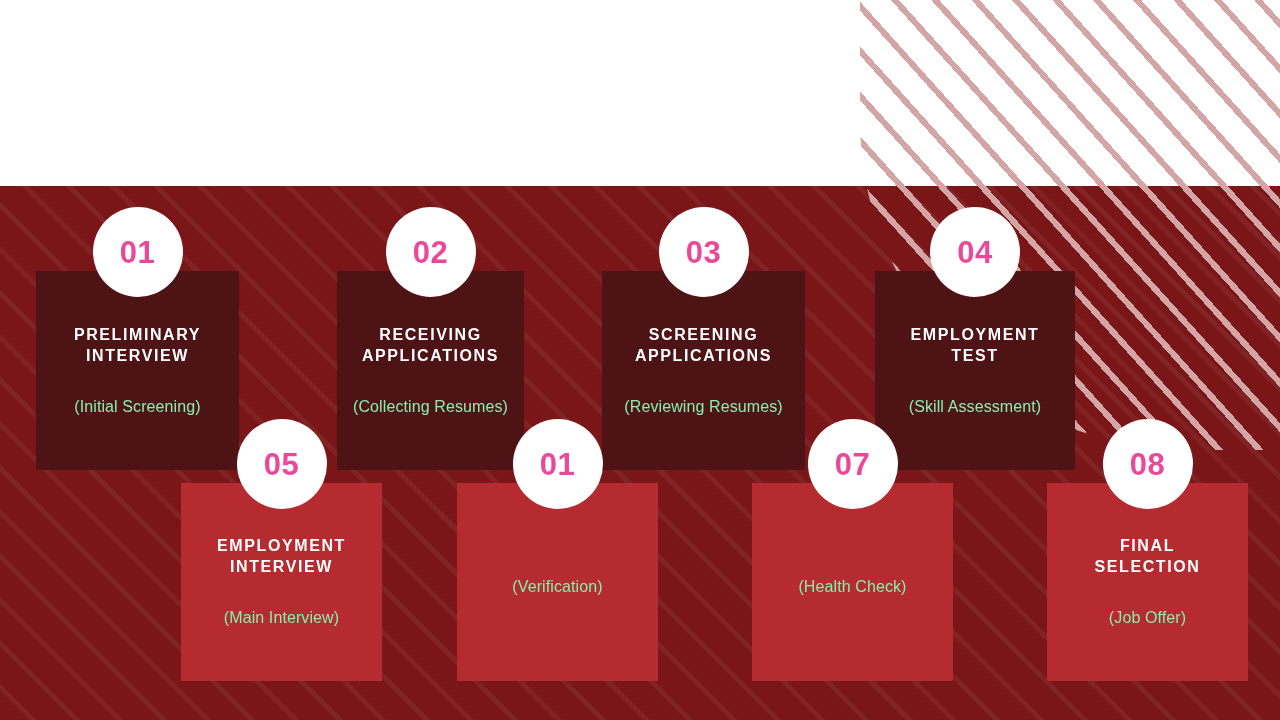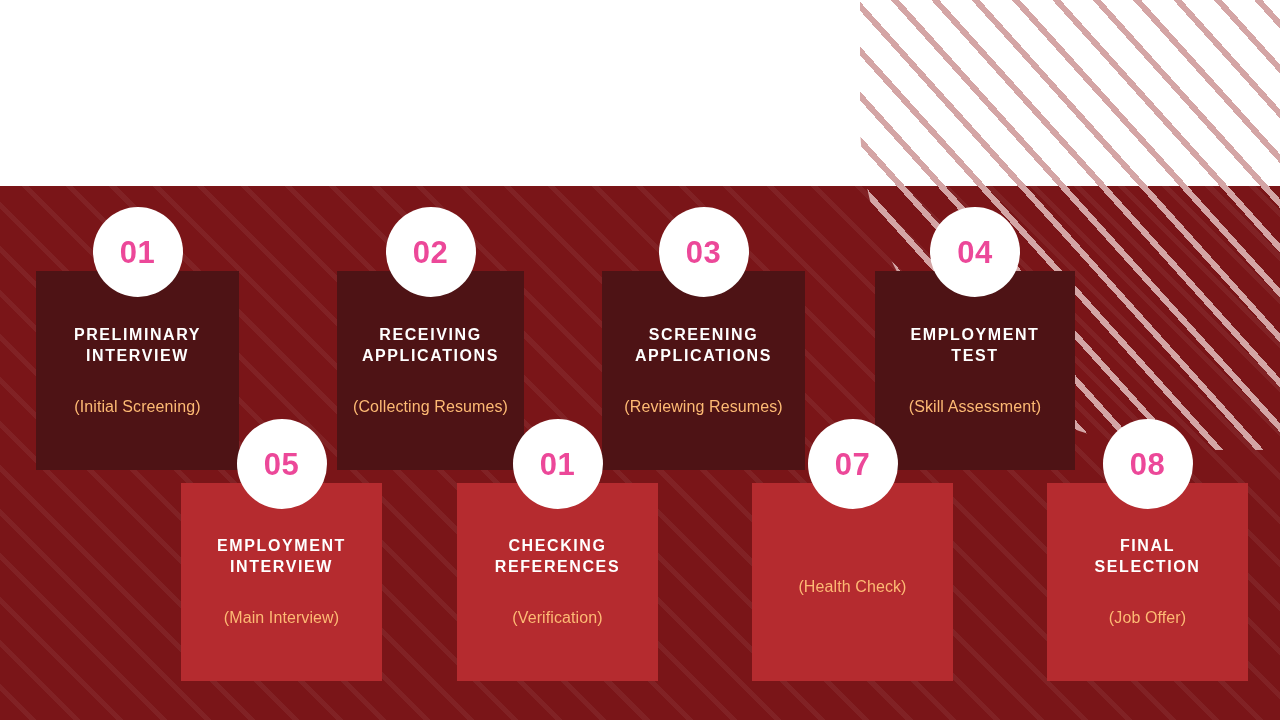--- a/index.html
+++ b/index.html
@@ -94,21 +94,21 @@
     color:#ffffff;
     font-weight:700;
     font-size:16px;
     line-height:21px;
     letter-spacing:1.6px;
     text-transform:uppercase;
     margin:0;
     white-space:pre-line;
   }
   .card-sub{
-    color:#fdba74;
+    color:#86efac;
     font-weight:400;
     font-size:16px;
     line-height:22px;
     letter-spacing:0.1px;
     margin:10px 0 0 0;
   }
 
   
   .badge{
     position:absolute;z-index:7;
@@ -169,22 +169,20 @@
       </div>
       <div class="card bright" style="left: 181px; top: 483px; width: 201px; height: 198px;">
         <div class="card-title">EMPLOYMENT
 INTERVIEW</div>
         <div class="card-sub">(Main Interview)</div>
       </div>
       <div class="badge" style="left: 236.5px; top: 419px;">
         <span class="badge-num">05</span>
       </div>
       <div class="card bright" style="left: 457px; top: 483px; width: 201px; height: 198px;">
-        <div class="card-title">CHECKING
-REFERENCES</div>
         <div class="card-sub">(Verification)</div>
       </div>
       <div class="badge" style="left: 512.5px; top: 419px;">
         <span class="badge-num">01</span>
       </div>
       <div class="card bright" style="left: 752px; top: 483px; width: 201px; height: 198px;">
         <div class="card-sub">(Health Check)</div>
       </div>
       <div class="badge" style="left: 807.5px; top: 419px;">
         <span class="badge-num">07</span>

